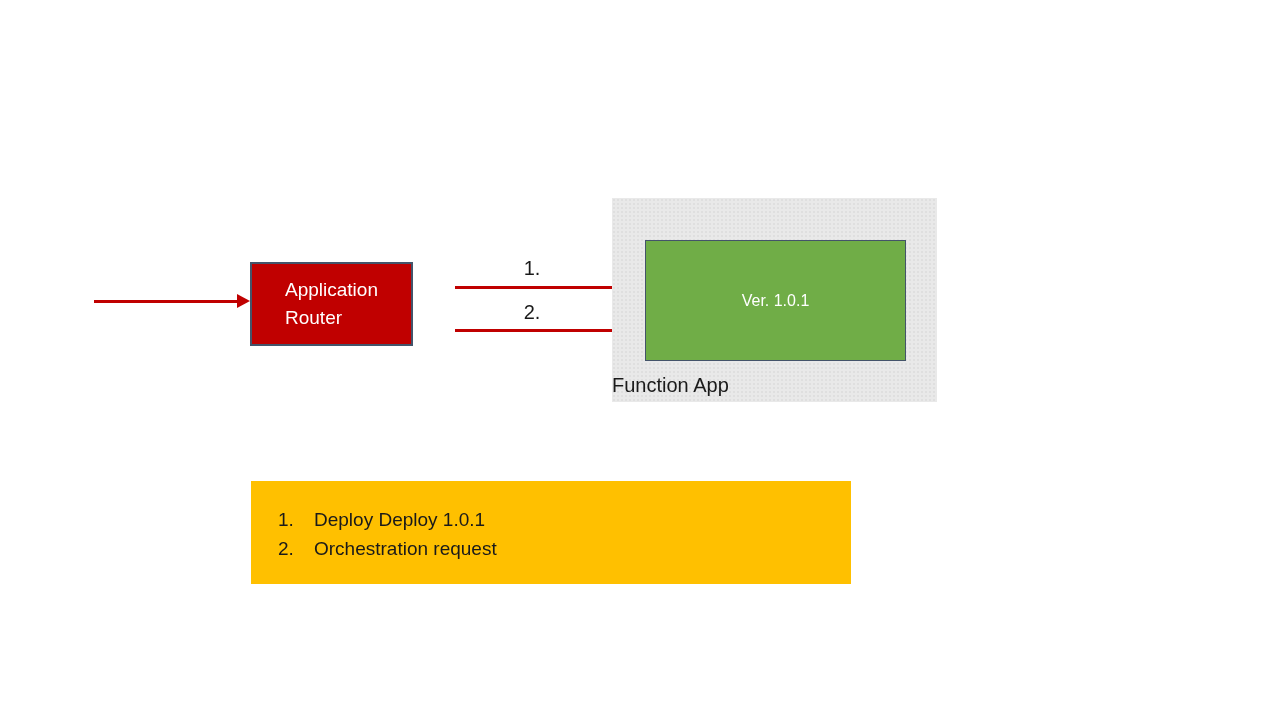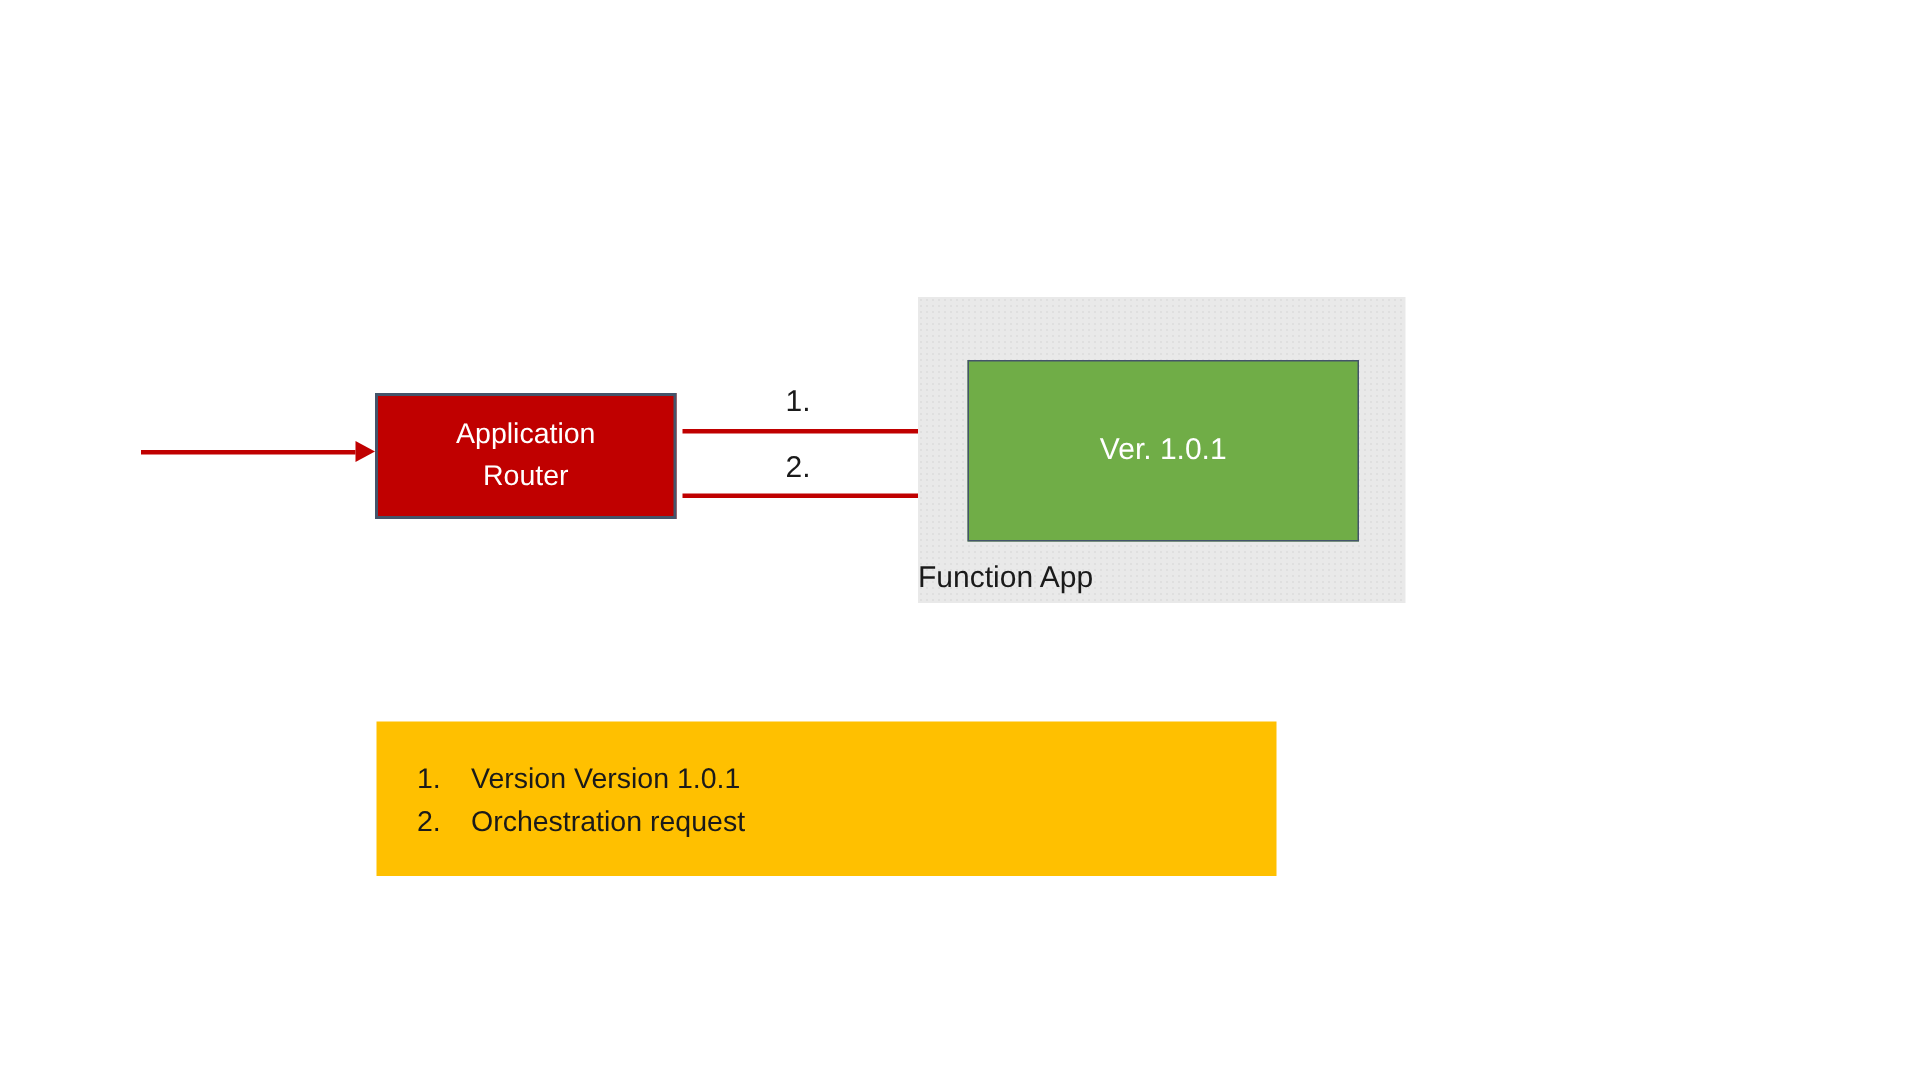--- a/index.html
+++ b/index.html
@@ -3,26 +3,26 @@
 <meta charset="utf-8">
 <style>
   * { margin: 0; padding: 0; box-sizing: border-box; }
   html, body { width: 1280px; height: 720px; background: #FFFFFF; overflow: hidden; }
   body { position: relative; font-family: "Liberation Sans", "DejaVu Sans", sans-serif; }
 
   .abs { position: absolute; }
 
   
   .router-box {
-    left: 250px; top: 262px; width: 201px; height: 84px;
+    left: 250px; top: 262px; width: 163px; height: 84px;
     background: var(--router_fill);
     border: 2px solid var(--box_border);
     display: flex; align-items: center; justify-content: center;
     color: var(--text_light);
-    font-size: 19px; line-height: 28px; text-align: center;
+    font-size: 19px; line-height: 28px; text-align: left;
     white-space: pre-line;
   }
 
   
   .function-app-panel {
     left: 612px; top: 198px; width: 325px; height: 204px;
     background-color: var(--panel_fill);
     background-image: radial-gradient(var(--panel_dot) 1px, transparent 1px);
     background-size: 4px 4px;
   }
@@ -33,21 +33,21 @@
     font-size: 20px; line-height: 26px;
   }
 
   
   .version-box {
     left: 645px; top: 240px; width: 261px; height: 121px;
     background: var(--version_fill);
     border: 1.5px solid var(--box_border);
     display: flex; align-items: center; justify-content: center;
     color: var(--text_light);
-    font-size: 20px;
+    font-size: 16px;
   }
 
   
   .arrow { display: flex; align-items: center; height: 16px; }
   .arrow .shaft { flex: 1; height: 3px; background: var(--arrow); }
   .arrow .head {
     width: 0; height: 0;
     border-top: 7px solid transparent;
     border-bottom: 7px solid transparent;
     border-left: 13px solid var(--arrow);
@@ -97,19 +97,19 @@
   <div class="head"></div>
 </div>
 
 <div class="abs function-app-panel"></div>
 <div class="abs version-box">Ver. 1.0.1</div>
 <div class="abs function-app-label">Function App</div>
 
 <div class="abs legend-box">
   <div class="legend-item">
     <span class="num">1.</span>
-    <span>Version Version 1.0.1</span>
+    <span>Deploy Deploy 1.0.1</span>
   </div>
   <div class="legend-item">
     <span class="num">2.</span>
     <span>Orchestration request</span>
   </div>
 </div>
 
 </body></html>

